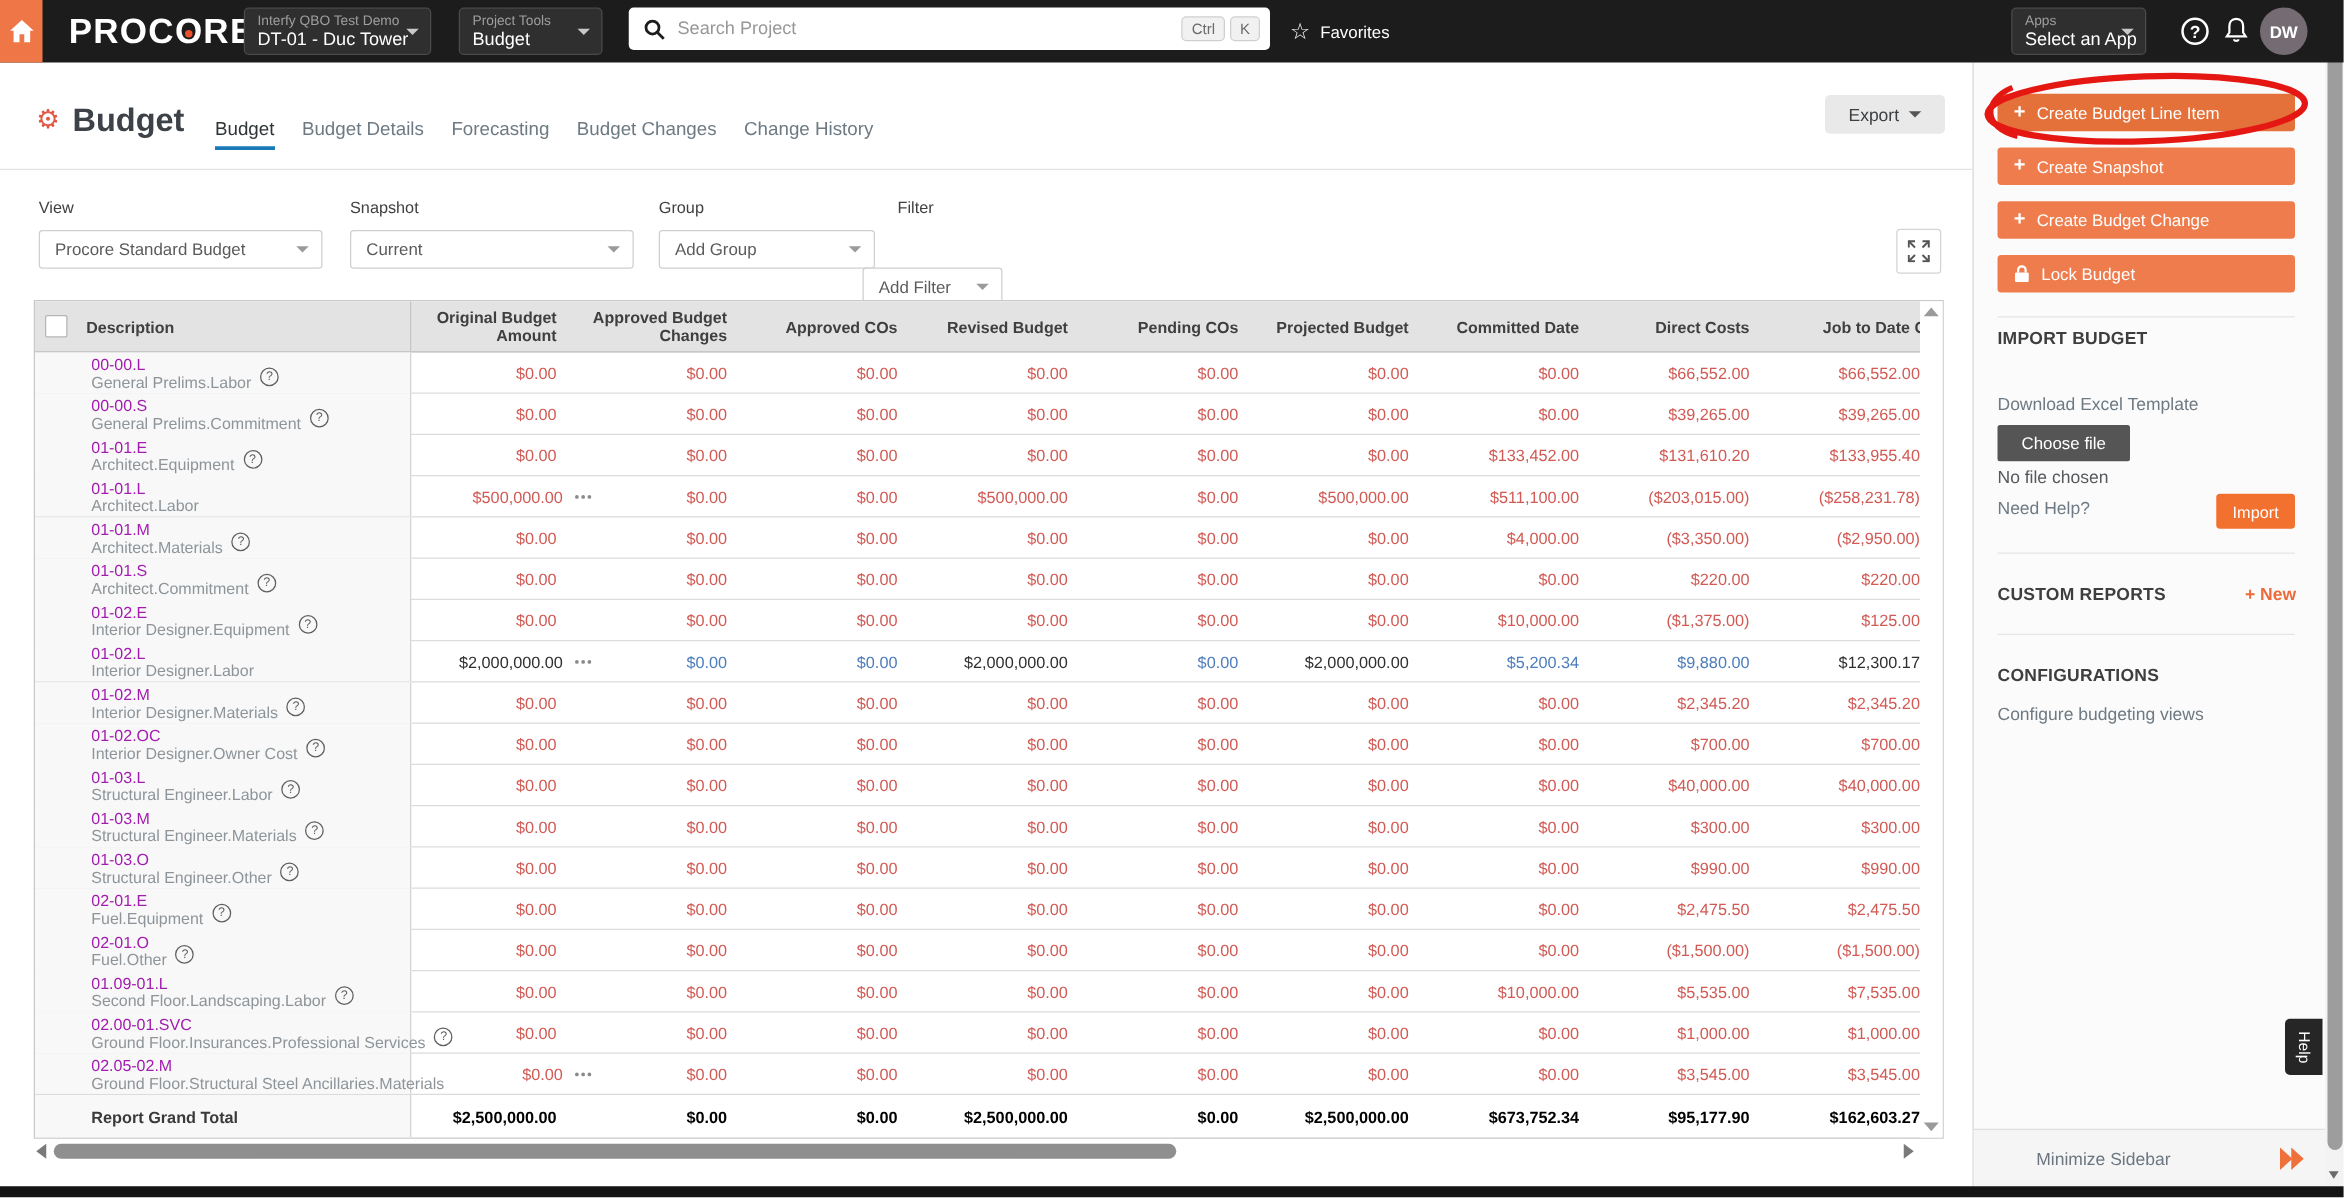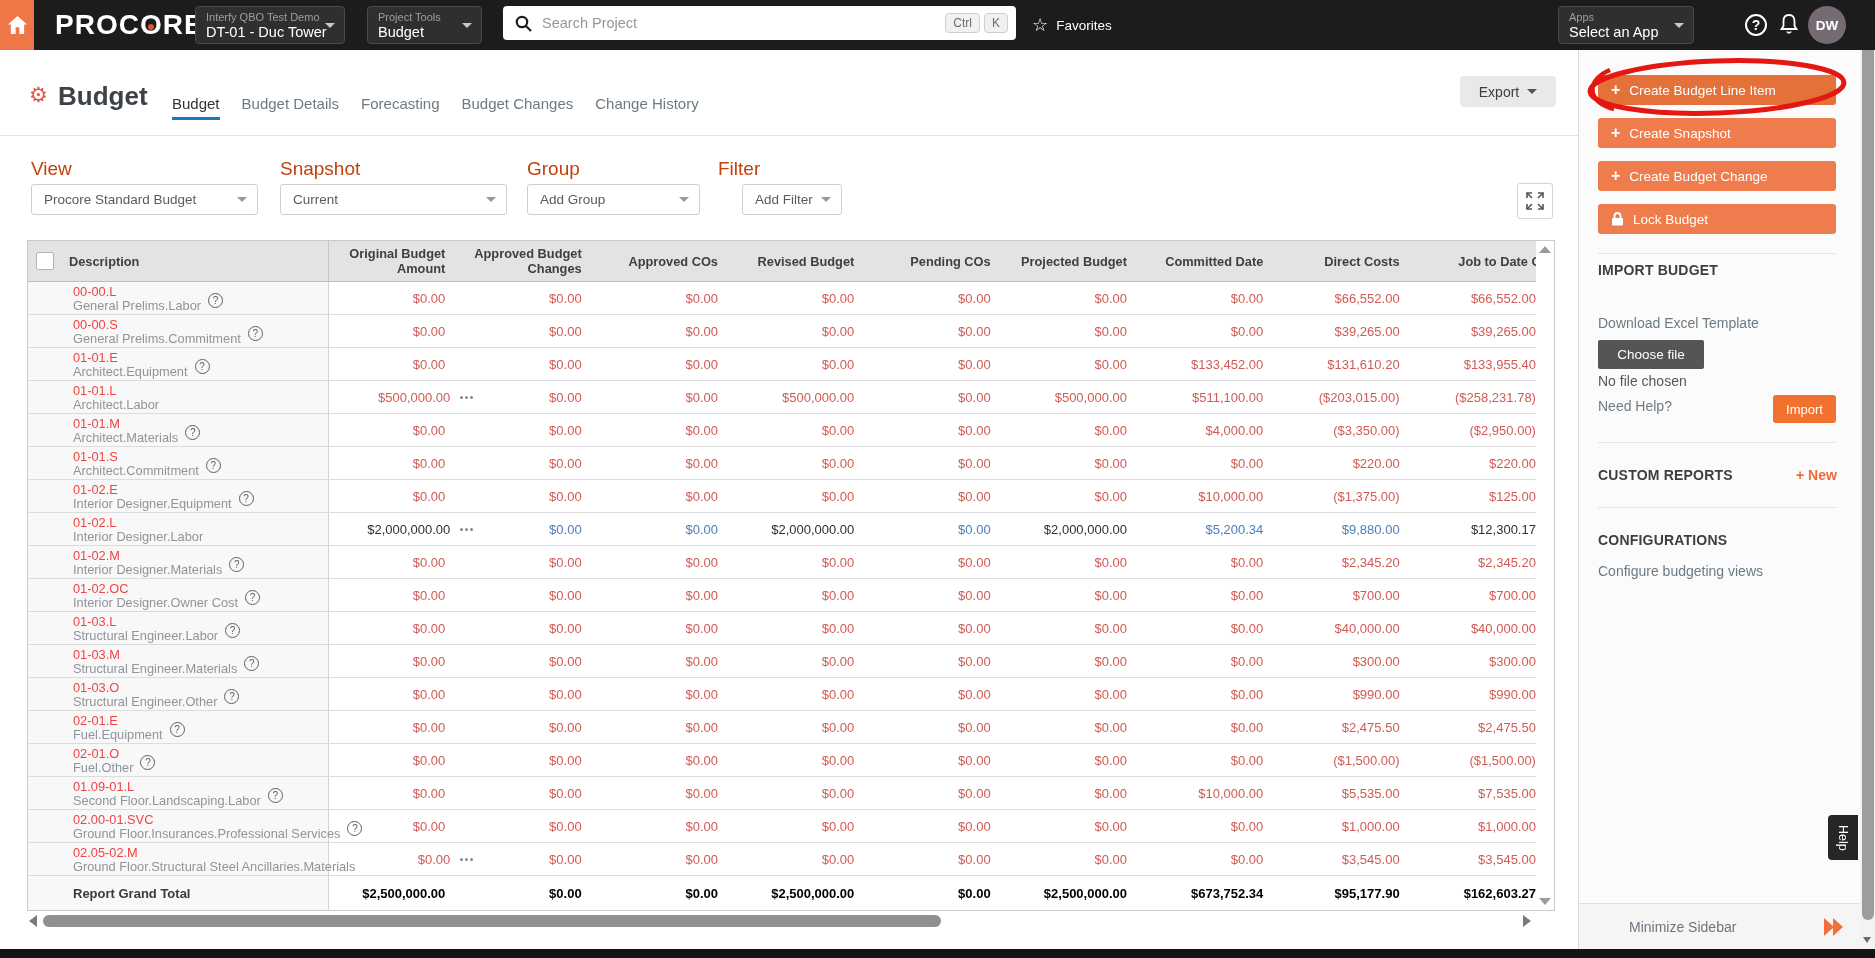--- a/index.html
+++ b/index.html
@@ -29,36 +29,36 @@
 #main { position:absolute; left:0; top:50px; width:1578px; height:899px; background:#fff; }
 .gear { position:absolute; left:29px; top:33px; font-size:21px; color:#e25744; }
 .pagetitle { position:absolute; left:58px; top:31px; font-size:26px; font-weight:bold; color:#3c4247; }
 .tabs { position:absolute; left:172px; top:45px; display:flex; gap:22px; font-size:15px; color:#6d7a83; }
 .tab { position:relative; cursor:pointer; }
 .tab.active { color:#2f3437; }
 .tab.active::after { content:""; position:absolute; left:0; right:0; bottom:-8px; height:3px; background:#1a7ab8; }
 .exportbtn { position:absolute; left:1460px; top:26px; width:96px; height:31px; background:#e9e9e9; border-radius:4px; display:flex; align-items:center; justify-content:center; font-size:14px; color:#3c4043; gap:8px; }
 .exportbtn .caret { width:0; height:0; border-left:5px solid transparent; border-right:5px solid transparent; border-top:5px solid #555; }
 .hdivider { position:absolute; left:0; top:85px; width:1578px; height:1px; background:#e4e4e4; }
-.flabel { position:absolute; top:108px; font-size:19px; color:#c2410c; }
+.flabel { position:absolute; top:108px; font-size:13px; color:#404040; }
 .fbox { position:absolute; top:134px; height:31px; border:1px solid #cfcfcf; border-radius:3px; background:#fff; display:flex; align-items:center; justify-content:space-between; padding:0 10px 0 12px; font-size:13.5px; color:#5b5b5b; white-space:nowrap; }
 .fbox .caret { width:0; height:0; border-left:5px solid transparent; border-right:5px solid transparent; border-top:5px solid #9a9a9a; margin-left:8px; }
 .expandbtn { position:absolute; left:1517px; top:133px; width:36px; height:36px; border:1px solid #d4d4d4; border-radius:3px; background:#fff; display:flex; align-items:center; justify-content:center; }
 
 
 .tablewrap { position:absolute; left:27px; top:190px; width:1528px; height:671px; border:1px solid #c9c9c9; background:#fff; }
 .tclip { position:absolute; left:0; top:0; width:1510px; height:669px; overflow:hidden; }
 .thead { display:grid; grid-template-columns:301px repeat(9,136.33px); height:41px; background:#e3e3e3; border-bottom:1px solid #bfbfbf; width:1528px; }
 .th { display:flex; align-items:center; justify-content:flex-end; padding-right:20px; text-align:right; font-weight:bold; font-size:12.8px; color:#3f3f3f; line-height:15px; }
 .th.first { justify-content:flex-start; text-align:left; padding-left:41px; position:relative; border-right:1px solid #c6c6c6; }
 .th.last .lbl { margin-right:-24px; white-space:nowrap; }
 .hcheck { position:absolute; left:8px; top:11px; width:18px; height:18px; border:1px solid #b5b5b5; border-radius:2px; background:#fff; }
 .trow { display:grid; grid-template-columns:301px repeat(9,136.33px); height:33px; border-bottom:1px solid #dcdcdc; width:1528px; }
 .tdesc { background:#f8f8f8; border-right:1px solid #d4d4d4; padding:2px 0 0 45px; position:relative; }
-.tdesc .code { font-size:12.8px; color:#ef4444; line-height:15px; }
+.tdesc .code { font-size:12.8px; color:#a21caf; line-height:15px; }
 .tdesc .name { font-size:12.8px; color:#8e959a; line-height:14px; white-space:nowrap; }
 .helpc { display:inline-block; width:15px; height:15px; border:1px solid #5f5f5f; border-radius:50%; font-size:10px; color:#5f5f5f; text-align:center; line-height:13px; margin-left:7px; position:relative; top:-6px; }
 .tval { display:flex; align-items:center; justify-content:flex-end; padding-right:20px; font-size:13px; }
 .tval.r { color:#d15a54; }
 .tval.b { color:#4d7dbc; }
 .tval.k { color:#2f2f2f; }
 .dots { display:inline-flex; gap:2px; margin-left:10px; margin-right:-28px; align-items:center; }
 .dots i { width:3px; height:3px; border-radius:50%; background:#8a8a8a; }
 .gtotal { display:grid; grid-template-columns:301px repeat(9,136.33px); height:34px; width:1528px; }
 .gtotal .glabel { background:#f8f8f8; border-right:1px solid #d4d4d4; display:flex; align-items:center; padding-left:45px; font-size:13px; font-weight:bold; color:#3a3a3a; }
@@ -126,21 +126,21 @@
           <line x1="11" y1="11" x2="16" y2="16" stroke="#1c1c1c" stroke-width="2.2"></line>
         </svg>
       <span class="ph">Search Project</span>
       <span class="key">Ctrl</span>
       <span class="key">K</span>
     </div>
     <div class="fav">
       <span class="star">☆</span>
       <span>Favorites</span>
     </div>
-    <div class="selbox" style="left:1558px; width:136px;">
+    <div class="selbox" style="left:1609px; width:108px;">
       <div class="slabel">Apps</div>
       <div class="sval">Select an App</div>
       <div class="caret"></div>
     </div>
     <div class="qicon">?</div>
     <div class="bell">
       <svg width="20" height="22" viewBox="0 0 20 22">
           <path d="M10 2 C6 2 4.5 5 4.5 8 L4.5 13 L2.5 16 L17.5 16 L15.5 13 L15.5 8 C15.5 5 14 2 10 2 Z" fill="none" stroke="#fff" stroke-width="1.8"></path>
           <path d="M8 18.5 a2.2 2.2 0 0 0 4 0" fill="none" stroke="#fff" stroke-width="1.8"></path>
         </svg>
@@ -175,21 +175,21 @@
       <span class="caret"></span>
     </div>
     <div class="fbox" style="left:280px; width:227px;">
       <span>Current</span>
       <span class="caret"></span>
     </div>
     <div class="fbox" style="left:527px; width:173px;">
       <span>Add Group</span>
       <span class="caret"></span>
     </div>
-    <div class="fbox" style="left:742px; width:100px;">
+    <div class="fbox" style="left:690px; width:112px;margin-top:30px;">
       <span>Add Filter</span>
       <span class="caret"></span>
     </div>
     <div class="expandbtn">
       <svg width="18" height="18" viewBox="0 0 18 18">
         <g stroke="#555" stroke-width="1.6" fill="#555">
           <path d="M1 6 L1 1 L6 1" fill="none"></path>
             <path d="M1 1 L6 6" fill="none"></path>
           <path d="M12 1 L17 1 L17 6" fill="none"></path>
             <path d="M17 1 L12 6" fill="none"></path>

